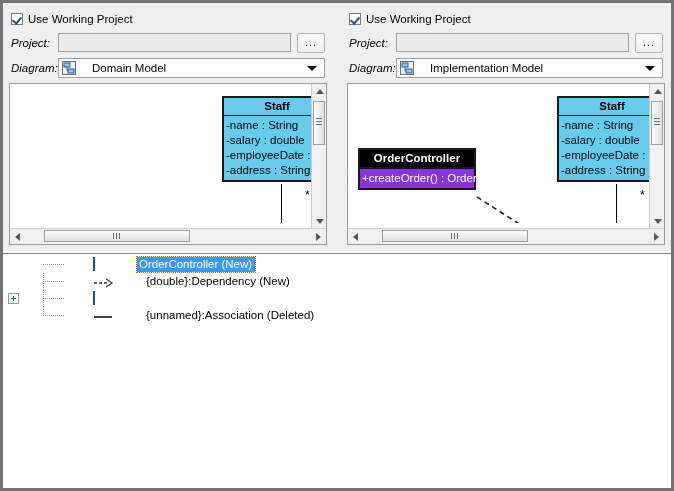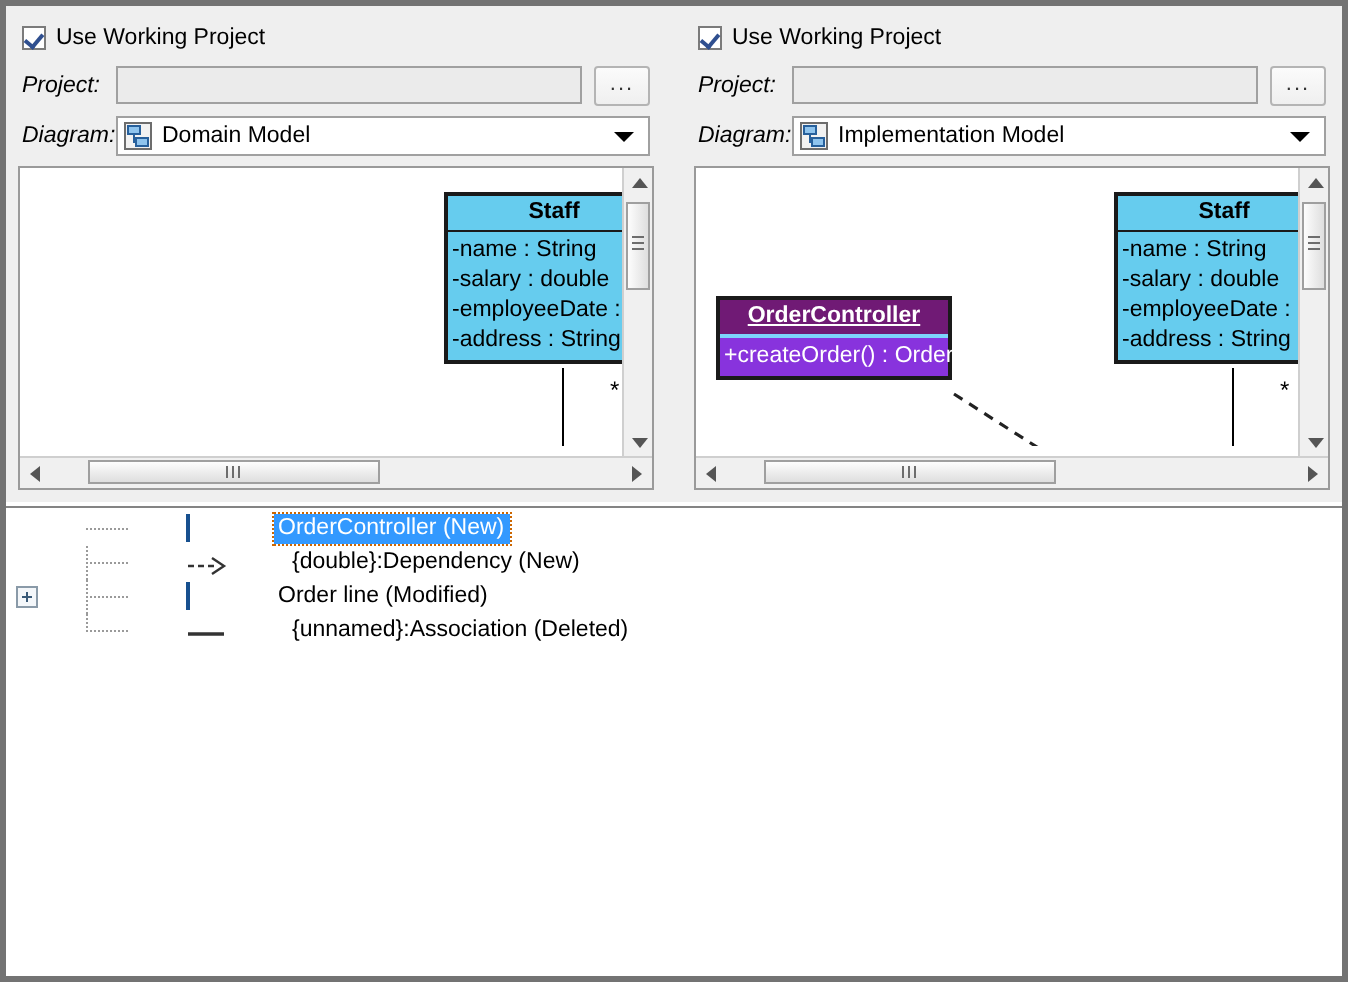--- a/index.html
+++ b/index.html
@@ -142,21 +142,21 @@
     background: #ffffff;
     border: 1px solid #a0a0a0;
     box-sizing: border-box;
     display: flex;
     align-items: center;
     position: relative;
     padding-left: 3px;
   }
   .combo-text {
     font-size: 11.5px;
-    margin-left: 5px;
+    margin-left: 16px;
     white-space: nowrap;
     overflow: hidden;
   }
   .diagram-icon {
     width: 14px; height: 14px;
     flex: 0 0 auto;
     position: relative;
   }
   .arrow-down {
     position: absolute;
@@ -302,24 +302,23 @@
   }
   .uml-body { padding: 2px 2px 2px 2px; }
   .uml-body div { line-height: 15px; white-space: nowrap; }
 
   .uml-class.ctrl {
     background: #8833dd;
     width: 118px;
     color: #ffffff;
   }
   .uml-class.ctrl .uml-head {
-    background: #701a75;
+    background: #000000;
     color: #ffffff;
-    border-bottom: 2px solid #7dd3fc;
-    text-decoration: underline;
+    border-bottom: 2px solid #0f172a;
   }
   .uml-class.ctrl .uml-body { color: #ffffff; }
 
   .assoc-line {
     position: absolute;
     width: 1px;
     background: #000;
   }
   .mult-star {
     position: absolute;
@@ -629,21 +628,20 @@
         <span class="tree-indent">
           <span class="expander"></span>
         </span>
         <span class="tree-connector">
           <span class="vdotline"></span>
           <span class="dotline"></span>
         </span>
         <span class="node-icon">
           <span class="class-icon"><i></i></span>
         </span>
-        <span class="tree-label">Order line (Modified)</span>
       </div>
 
 
       <div class="tree-row">
         <span class="tree-indent"></span>
         <span class="tree-connector">
           <span class="vdotline" style="height:9px;"></span>
           <span class="dotline"></span>
         </span>
         <span class="node-icon assoc-icon">

